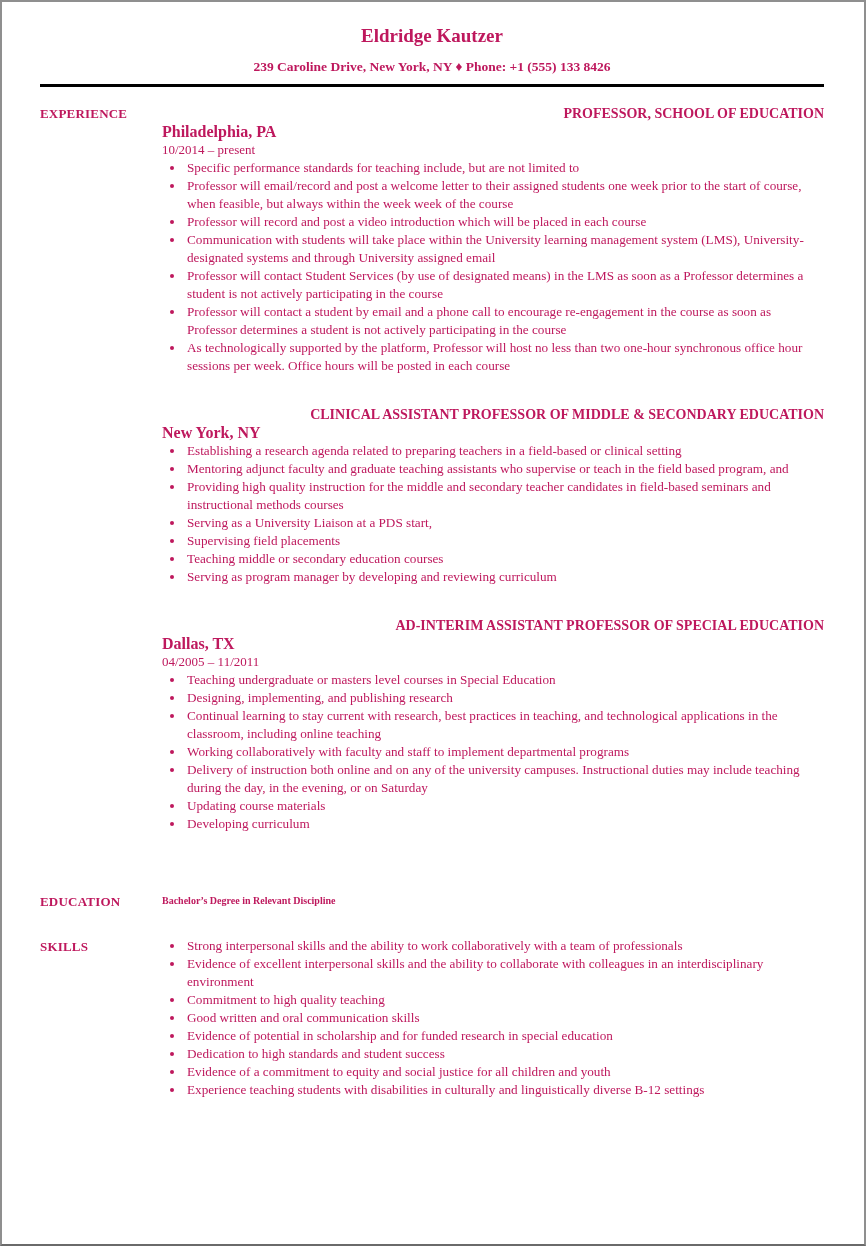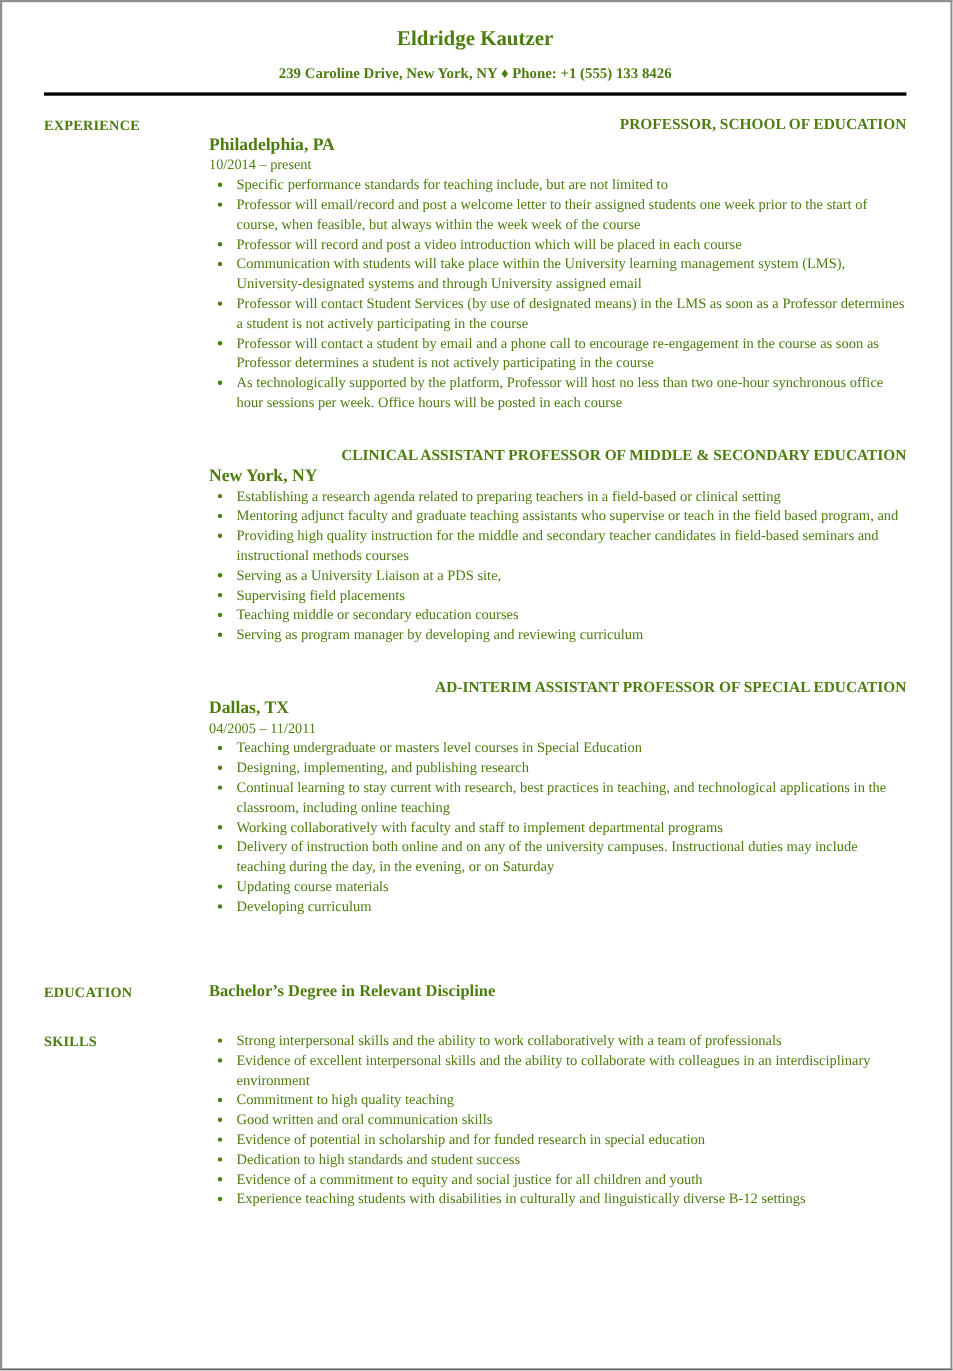--- a/index.html
+++ b/index.html
@@ -7,21 +7,21 @@
     position: relative;
     width: 866px;
     height: 1246px;
     box-sizing: border-box;
     margin: 0 auto;
     background: #ffffff;
     border: 2px solid #8f8f8f;
     border-bottom-color: #6a6a6a;
     padding: 22px 40px 0 38px;
     font-family: "Liberation Serif", "DejaVu Serif", serif;
-    color: #4d7c0f;
+    color: #be185d;
     overflow: hidden;
   }
   .name {
     margin: 0;
     text-align: center;
     font-size: 19px;
     font-weight: bold;
     line-height: 24px;
   }
   .contact {
@@ -33,21 +33,20 @@
   }
   .rule {
     border: none;
     border-top: 3px solid #000000;
     margin: 9px 0 0 0;
   }
   .section {
     display: grid;
     grid-template-columns: 122px 1fr;
     align-items: start;
-    gap: 28px;
   }
   .section.experience { margin-top: 17px; }
   .section.education  { margin-top: 46px; }
   .section.skills     { margin-top: 26px; }
   .side-label {
     font-size: 13px;
     font-weight: bold;
     letter-spacing: 0.2px;
     line-height: 18px;
     padding-top: 1px;
@@ -77,21 +76,21 @@
     font-size: 13.2px;
     line-height: 18px;
     padding-left: 2px;
   }
   .edu-school {
     font-size: 14px;
     font-weight: bold;
     line-height: 19px;
   }
   .edu-degree {
-    font-size: 15px;
+    font-size: 10px;
     font-weight: bold;
     line-height: 18px;
   }
 </style>
 </head>
 <body>
 
 <div class="page">
 
   <h1 class="name">Eldridge Kautzer</h1>
@@ -115,21 +114,21 @@
             <li>As technologically supported by the platform, Professor will host no less than two one-hour synchronous office hour sessions per week. Office hours will be posted in each course</li>
           </ul>
         </div>
         <div class="job">
           <div class="job-title">CLINICAL ASSISTANT PROFESSOR OF MIDDLE &amp; SECONDARY EDUCATION</div>
           <div class="job-location">New York, NY</div>
           <ul class="bullets">
             <li>Establishing a research agenda related to preparing teachers in a field-based or clinical setting</li>
             <li>Mentoring adjunct faculty and graduate teaching assistants who supervise or teach in the field based program, and</li>
             <li>Providing high quality instruction for the middle and secondary teacher candidates in field-based seminars and instructional methods courses</li>
-            <li>Serving as a University Liaison at a PDS site,</li>
+            <li>Serving as a University Liaison at a PDS start,</li>
             <li>Supervising field placements</li>
             <li>Teaching middle or secondary education courses</li>
             <li>Serving as program manager by developing and reviewing curriculum</li>
           </ul>
         </div>
         <div class="job">
           <div class="job-title">AD-INTERIM ASSISTANT PROFESSOR OF SPECIAL EDUCATION</div>
           <div class="job-location">Dallas, TX</div>
           <div class="job-dates">04/2005 – 11/2011</div>
           <ul class="bullets">

